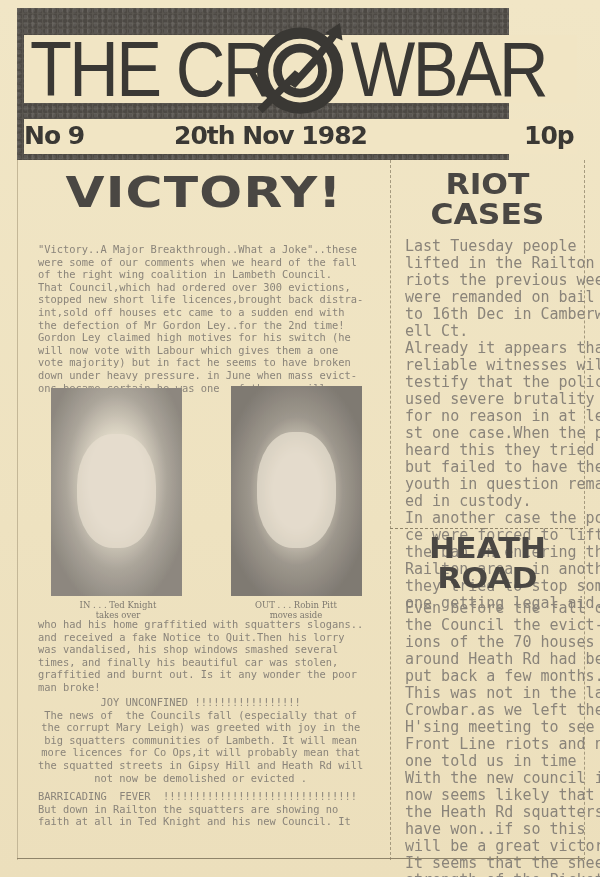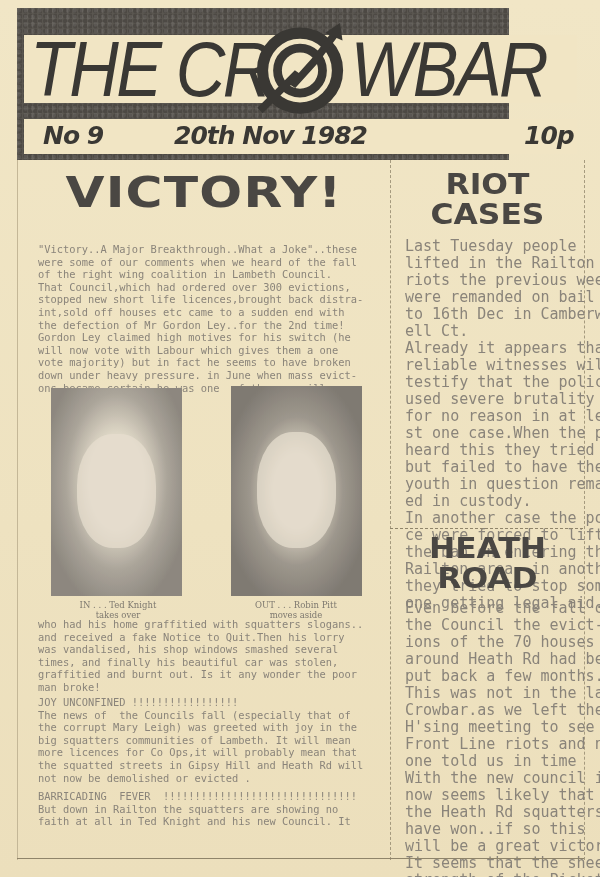--- a/index.html
+++ b/index.html
@@ -14,21 +14,20 @@
     background: linear-gradient(180deg,#f1e6c6 0%,#eee2c0 60%,#ecdfbc 100%);
   }
   
   .masthead {
     position:absolute; left:17px; top:8px; width:492px; height:152px;
     background:#5a5650;
     background-image:
       radial-gradient(circle at 20% 30%, rgba(255,255,255,0.08) 0 2px, transparent 3px),
       radial-gradient(circle at 70% 60%, rgba(0,0,0,0.15) 0 2px, transparent 3px);
     background-size:7px 7px, 5px 5px;
-    font-style:italic;
   }
   .title-band {
     position:absolute; left:7px; top:27px; width:553px; height:68px;
     background:#f1e5c4;
   }
   .title-text {
     position:absolute; left:12px; top:22px;
     font-family:"Liberation Sans", sans-serif;
     font-size:78px; line-height:80px; letter-spacing:-3px;
     color:#3a3834; font-weight:normal;
@@ -95,21 +94,21 @@
     border-radius:45%; background:rgba(225,218,203,0.75);
   }
   .caption {
     position:absolute; top:212px; width:140px; text-align:center;
     font-family:"DejaVu Serif", serif; font-size:8.5px; line-height:10px;
     color:#7d786f; font-weight:normal;
   }
   .cap-left { left:0; }
   .cap-right { left:178px; }
   .p2 { position:absolute; left:20px; top:458px; }
-  .p3 { position:absolute; left:20px; top:536px; }
+  .p3 { position:absolute; left:20px; top:536px;text-align:center; }
   .p4 { position:absolute; left:20px; top:630px; }
   .cont {
     position:absolute; left:228px; top:726px;
     font-family:Liberation Serif, serif; font-size:10px; color:#8a847a;
     letter-spacing:1px;
   }
   .side-headline {
     position:absolute; left:0; width:193px;
     font-size:28px; line-height:30px; transform:scaleX(1.12);
   }
@@ -131,21 +130,21 @@
         <span>THE CR</span><span style="display:inline-block;width:92px;"></span><span>WBAR</span>
       </div>
     </div>
     <svg class="logo-o" viewBox="0 0 80 80" style="left:233px;top:10px;width:100px;height:100px;">
       <circle cx="40" cy="42" r="30" fill="#f1e5c4" stroke="#3a3834" stroke-width="9"></circle>
       <circle cx="40" cy="42" r="18" fill="none" stroke="#3a3834" stroke-width="7"></circle>
       <polyline points="8,74 38,44 34,54 52,34 70,10" fill="none" stroke="#3a3834" stroke-width="6"></polyline>
       <polygon points="72,4 74,18 60,12" fill="#3a3834"></polygon>
     </svg>
     <div class="info-band">
-      <span class="info-item" style="left:19px;">No 9</span>
+      <span class="info-item" style="left:0;">No 9</span>
       <span class="info-item" style="left:150px;">20th Nov 1982</span>
       <span class="info-item" style="left:500px;">10p</span>
     </div>
   </div>
 
   <div class="main-col">
     <div class="headline main-headline">VICTORY!</div>
     <pre class="body-text p1">"Victory..A Major Breakthrough..What a Joke"..these
 were some of our comments when we heard of the fall
 of the right wing coalition in Lambeth Council.

